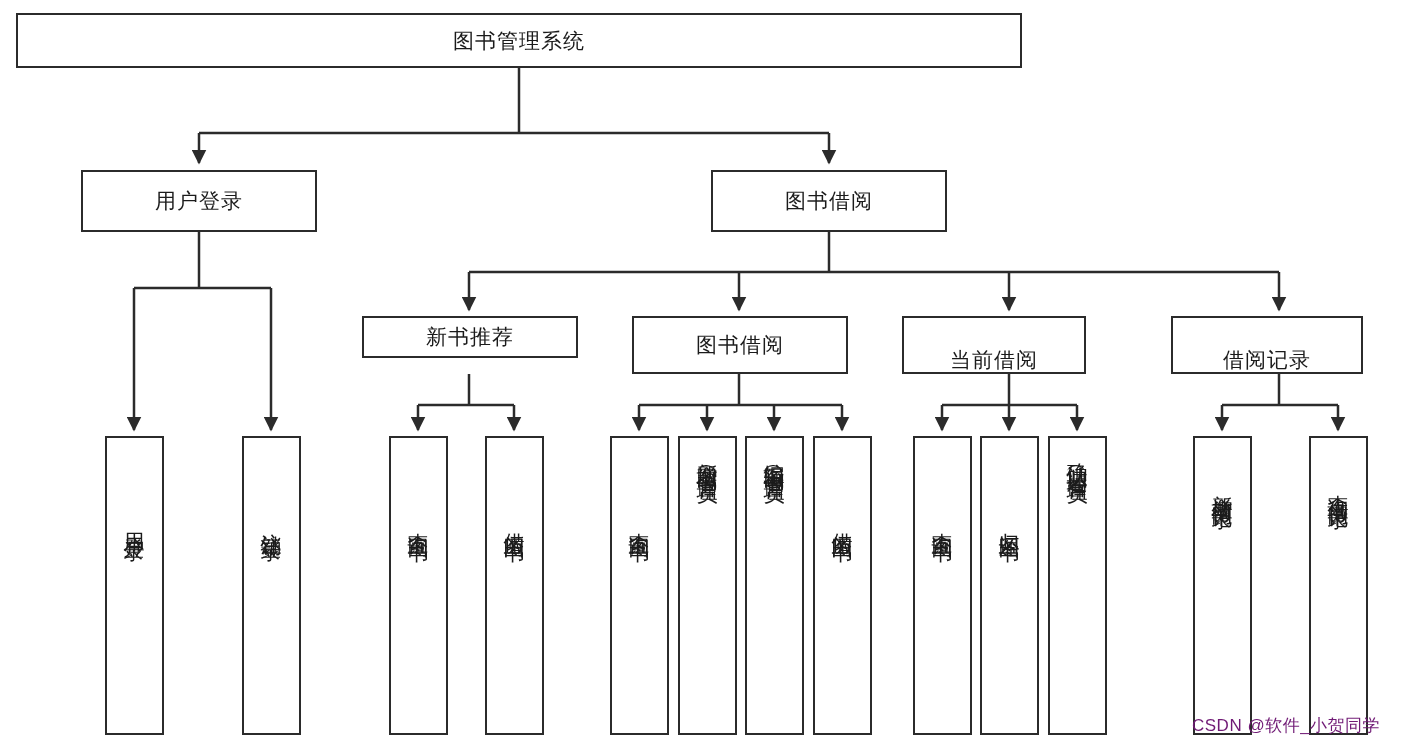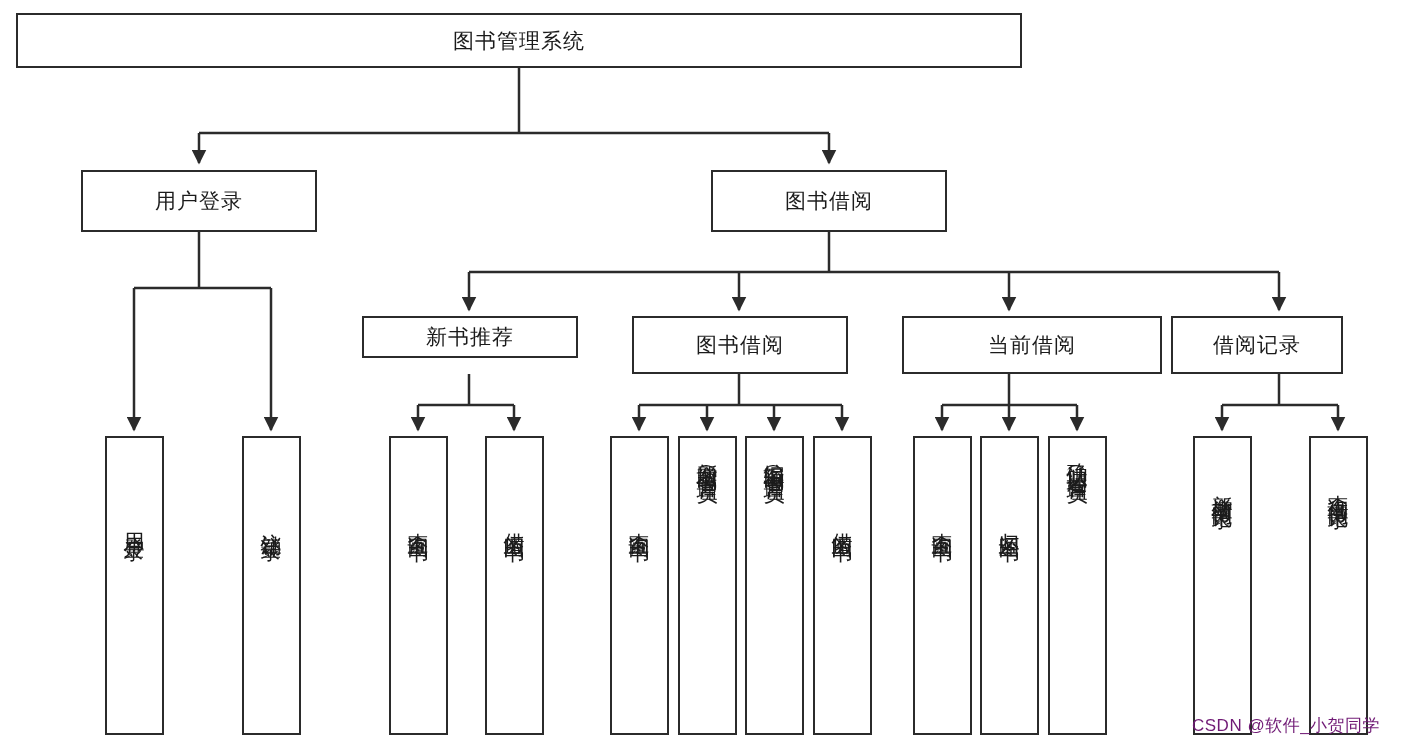--- a/index.html
+++ b/index.html
@@ -127,24 +127,24 @@
   <div class="node-box node-h" style="left:711px; top:170px; width:236px; height:62px;">
     <span class="node-label">图书借阅</span>
   </div>
 
   <div class="node-box node-h" style="left:362px; top:316px; width:216px; height:42px;">
     <span class="node-label">新书推荐</span>
   </div>
   <div class="node-box node-h" style="left:632px; top:316px; width:216px; height:58px;text-align:center;">
     <span class="node-label">图书借阅</span>
   </div>
-  <div class="node-box node-h" style="left:902px; top:316px; width:260px; height:58px;">
+  <div class="node-box node-h" style="left:902px; top:316px; width:184px; height:58px;align-items:flex-end;">
     <span class="node-label">当前借阅</span>
   </div>
-  <div class="node-box node-h" style="left:1171px; top:316px; width:172px; height:58px;">
+  <div class="node-box node-h" style="left:1171px; top:316px; width:192px; height:58px;align-items:flex-end;">
     <span class="node-label">借阅记录</span>
   </div>
 
   <div class="node-box node-v" style="left:105px; top:436px; width:59px; height:299px; padding-top:78px;">
     <span class="node-label">用户登录</span>
   </div>
   <div class="node-box node-v" style="left:242px; top:436px; width:59px; height:299px; padding-top:78px;">
     <span class="node-label">注销登录</span>
   </div>
 

